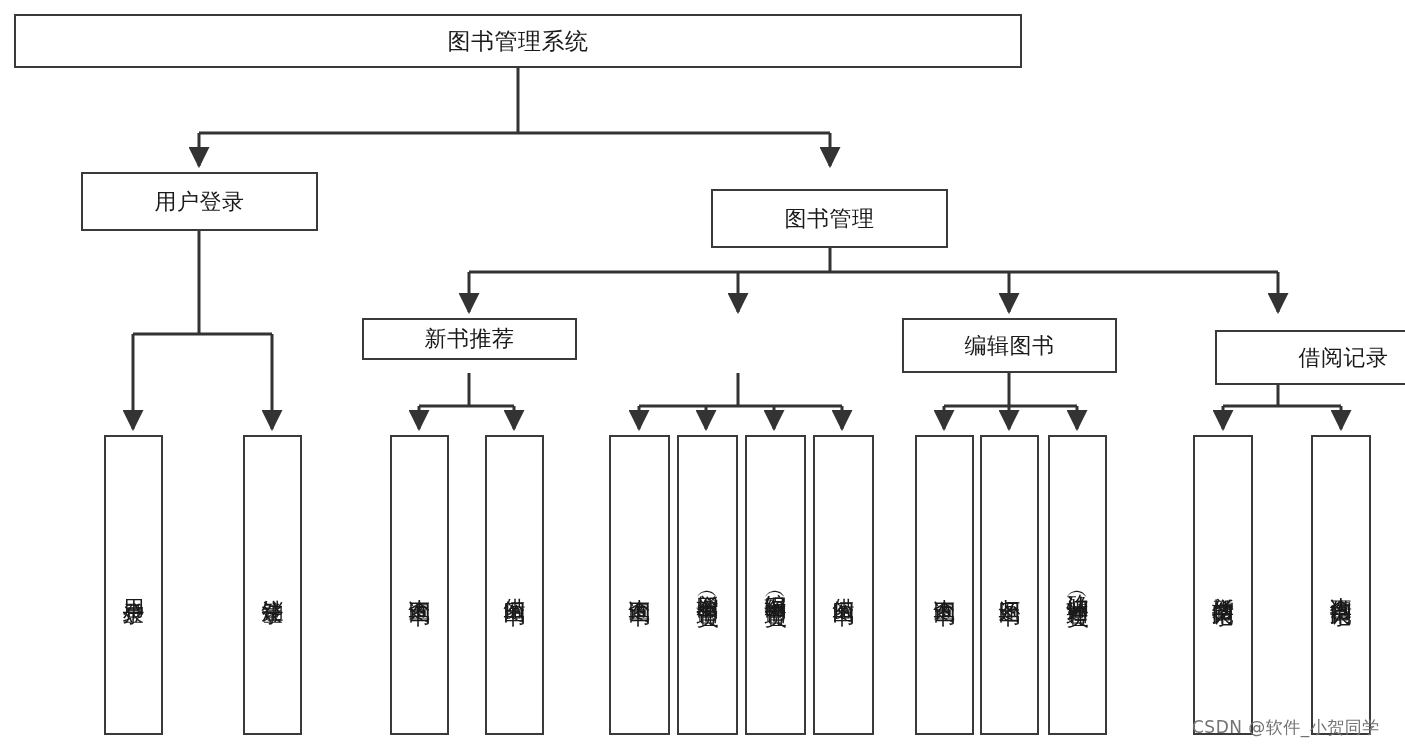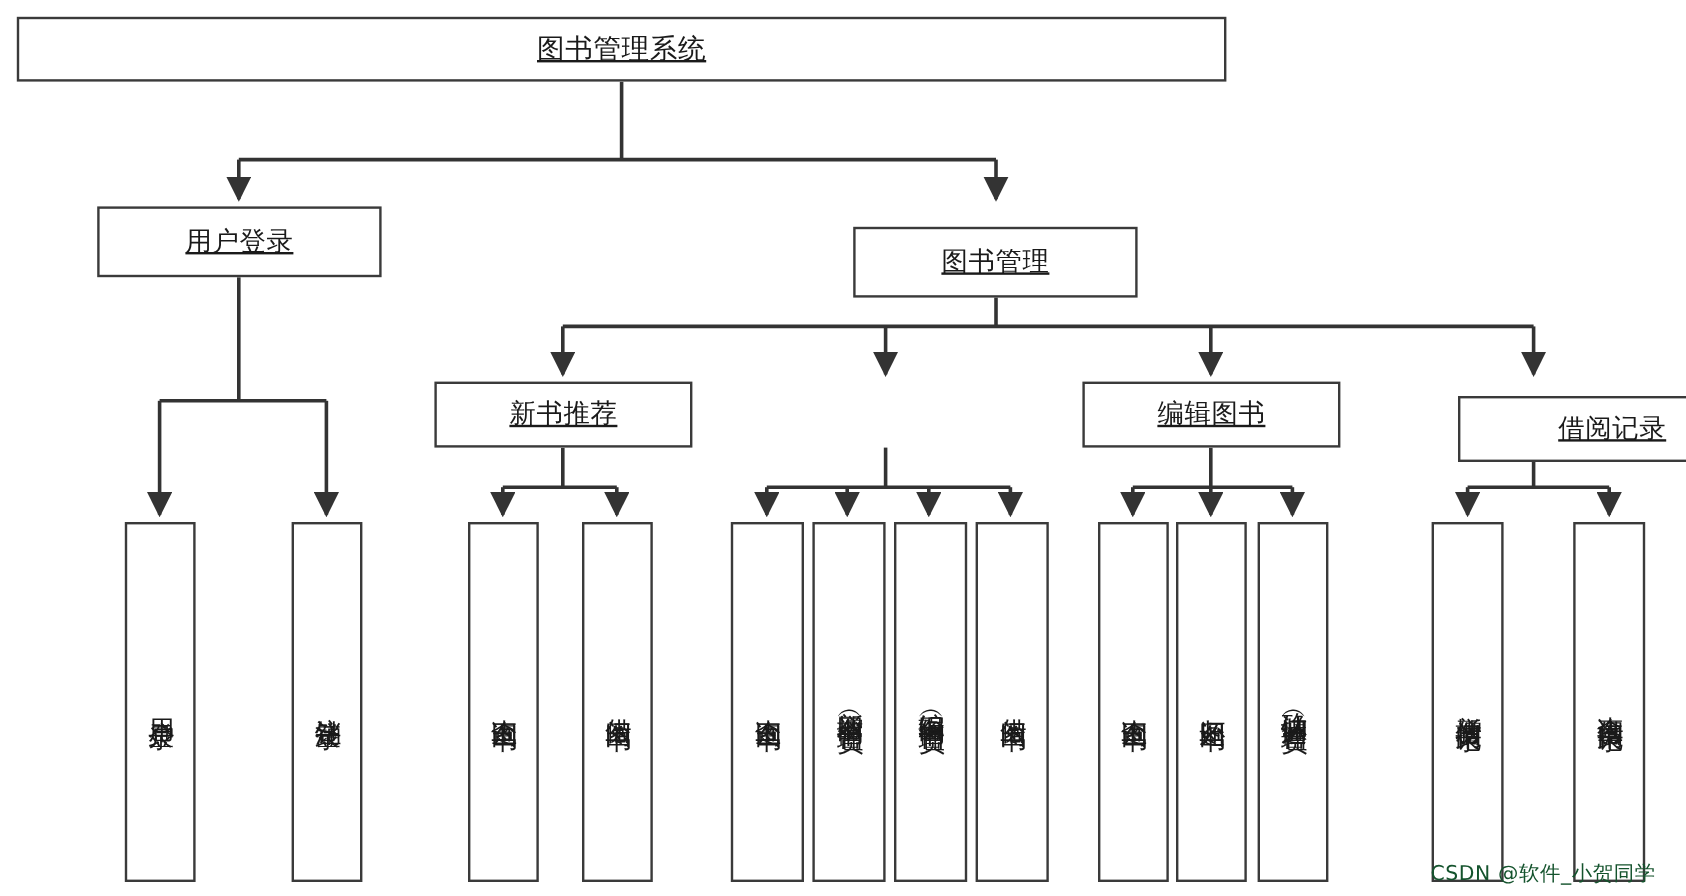--- a/index.html
+++ b/index.html
@@ -39,42 +39,41 @@
   .node .label {
     display: block;
     text-align: center;
     line-height: 1.16;
     letter-spacing: 0.5px;
   }
   
   .node.h .label {
     font-size: 22px;
     white-space: nowrap;
-    text-decoration: underline;
   }
   .node.root .label {
     font-size: 23px;
   }
   
   .node.v {
     padding: 6px 2px;
   }
   .node.v .label {
     writing-mode: vertical-rl;
     text-orientation: upright;
     font-size: 22px;
     line-height: 1.18;
     letter-spacing: 2px;
     max-height: 100%;
     text-align: center;
   }
   .watermark {
     position: absolute;
     font-size: 17px;
-    color: #14532d;
+    color: #737373;
     white-space: nowrap;
     letter-spacing: 0.5px;
     font-family: "DejaVu Sans", "Liberation Sans", sans-serif;
   }
 </style>
 </head>
 <body>
 
 <div id="canvas">
 
@@ -132,21 +131,21 @@
     <span class="label">图书管理系统</span>
   </div>
 
   <div class="node h" style="left:81px; top:172px; width:237px; height:59px;">
     <span class="label">用户登录</span>
   </div>
   <div class="node h" style="left:711px; top:172px; width:237px; height:59px;margin-top:17px;">
     <span class="label">图书管理</span>
   </div>
 
-  <div class="node h" style="left:362px; top:318px; width:215px; height:55px;">
+  <div class="node h" style="left:362px; top:318px; width:215px; height:42px;">
     <span class="label">新书推荐</span>
   </div>
   <div class="node h" style="left:902px; top:318px; width:215px; height:55px;">
     <span class="label">编辑图书</span>
   </div>
   <div class="node h" style="left:1172px; top:330px; width:257px; height:55px;margin-left:43px;">
     <span class="label">借阅记录</span>
   </div>
 
   <div class="node v" style="left:104px; top:435px; width:59px; height:300px;">

